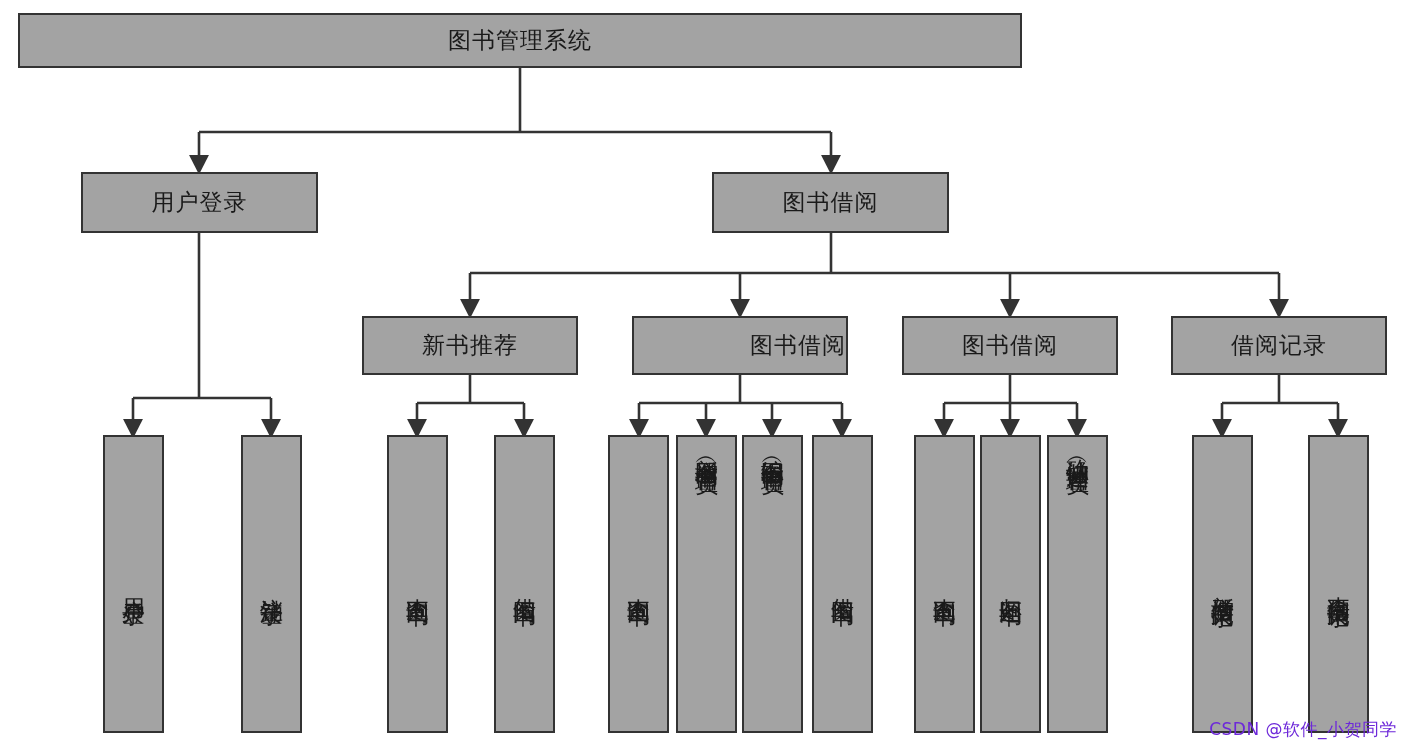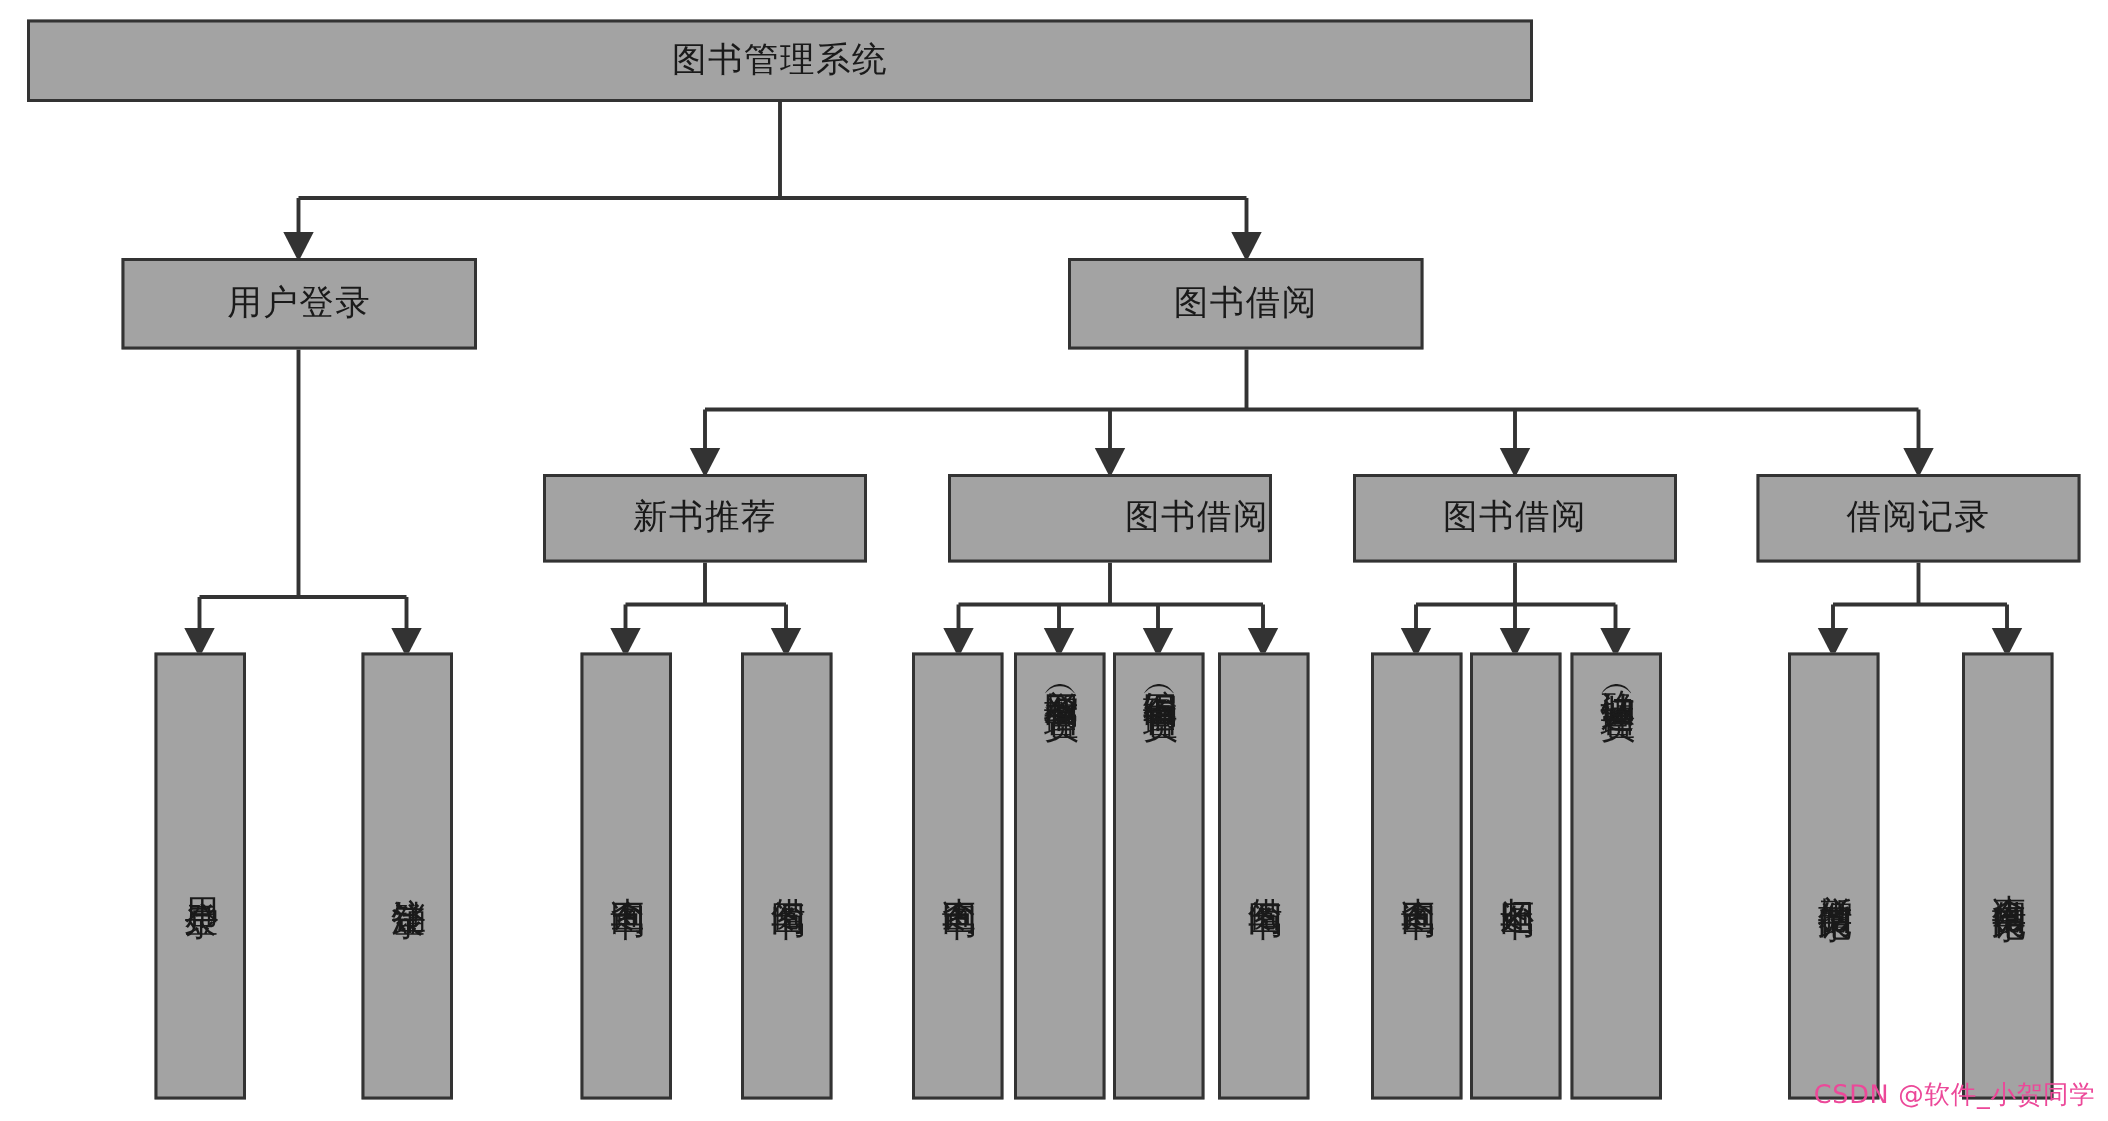--- a/index.html
+++ b/index.html
@@ -61,21 +61,21 @@
     top: 0;
     width: 1405px;
     height: 747px;
     pointer-events: none;
   }
   .watermark {
     position: absolute;
     right: 8px;
     bottom: 6px;
     font-size: 17px;
-    color: #ec4899;
+    color: #6d28d9;
     white-space: nowrap;
     letter-spacing: 0.5px;
   }
 </style>
 </head>
 <body>
 
 <div id="diagram-root">
 
   <svg id="connectors" viewBox="0 0 1405 747" xmlns="http://www.w3.org/2000/svg">

